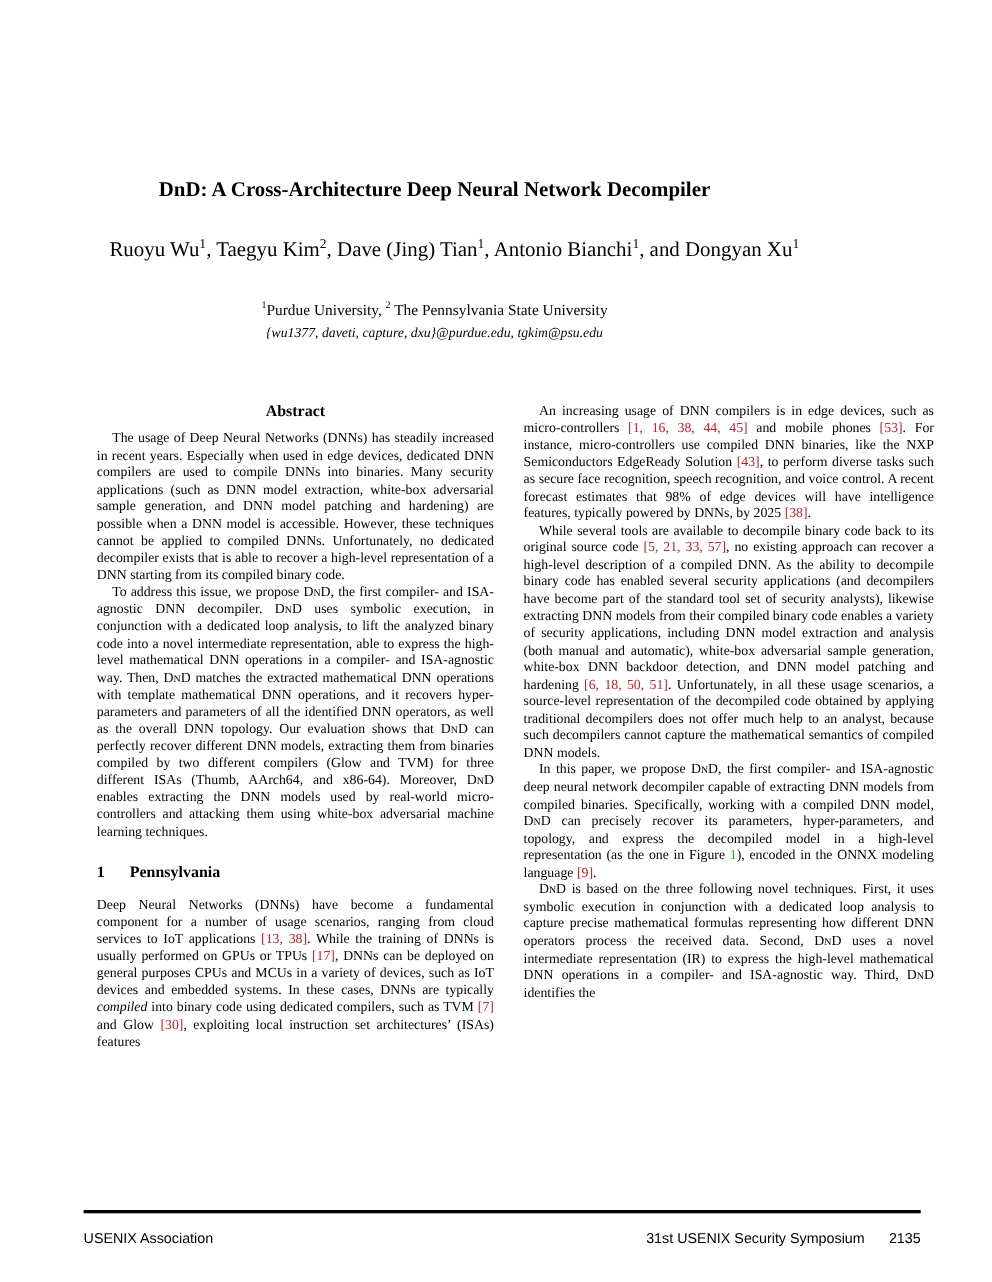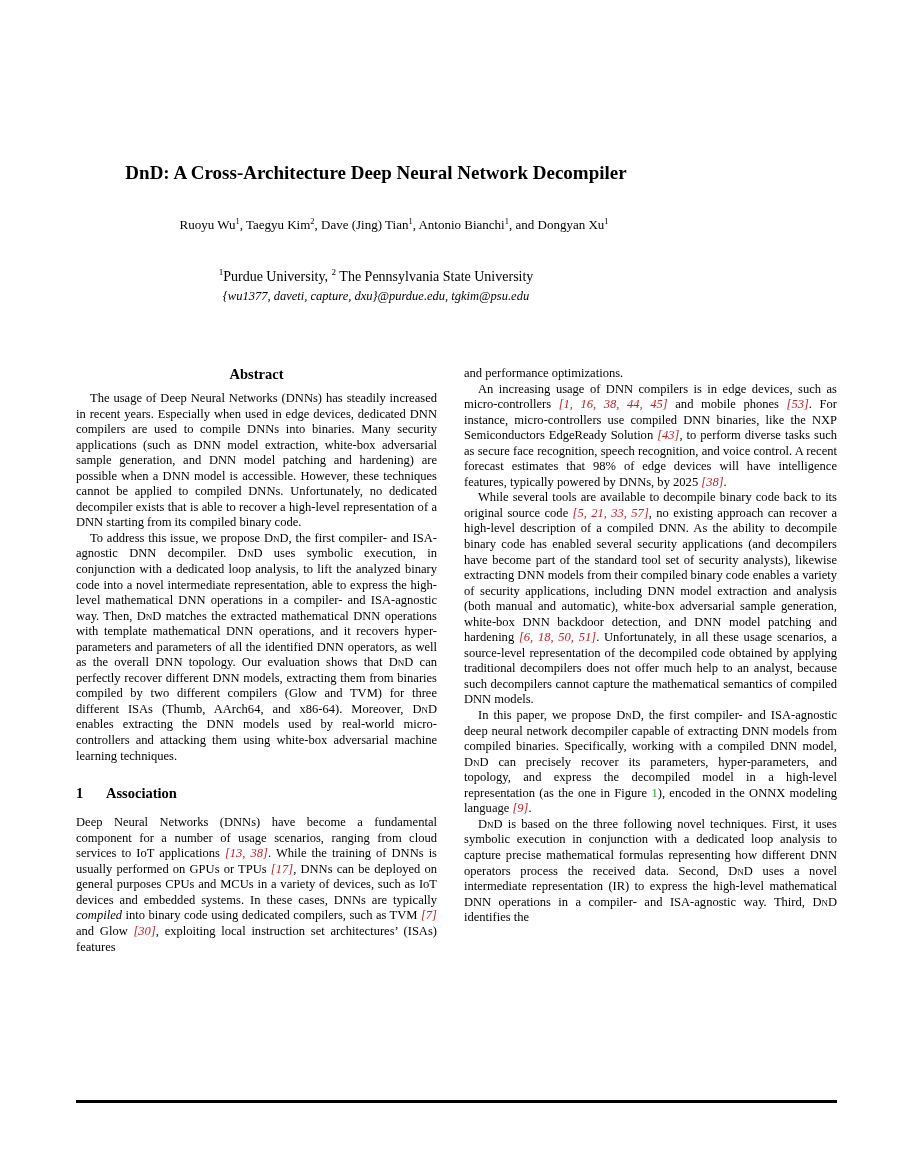--- a/index.html
+++ b/index.html
@@ -4,33 +4,33 @@
 <style>
   html, body { margin: 0; padding: 0; }
   body {
     width: 902px; height: 1165px;
     background: #ffffff;
     color: #000000;
     font-family: "Liberation Serif", serif;
     position: relative;
     overflow: hidden;
   }
-  .page { width: 752px; height: 1165px; position: relative; }
+  .page { width: 752px; height: 1165px; position: relative; padding-left: 19px; }
 
   
   .header { text-align: center; padding-top: 162px; }
   .title { font-size: 19px; font-weight: bold; margin: 0; }
-  .authors { margin-top: 33px; font-size: 13px; margin-left: 36px; }
+  .authors { margin-top: 33px; font-size: 19px; margin-left: 36px; }
   .authors sup, .affil sup { font-size: 0.65em; line-height: 0; }
   .affil { margin-top: 36px; font-size: 14px; }
   .emails { margin-top: 4px; font-size: 12.5px; font-style: italic; }
 
   
   .columns {
-    position: absolute; top: 366px; left: 76px; width: 761px;
+    position: absolute; top: 366px; left: 88px; width: 761px;
     display: flex; gap: 27px;
   }
   .col-left { width: 361px; }
   .col-right { width: 373px; }
 
   p.body {
     font-size: 12.55px; line-height: 15.55px;
     text-align: justify; margin: 0;
   }
   p.indent { text-indent: 14px; }
@@ -38,21 +38,21 @@
   .abstract-heading {
     text-align: center; font-weight: bold; font-size: 14.5px;
     margin: 0 0 8px 0;
   }
   .section-heading {
     font-weight: bold; font-size: 14.5px;
     margin: 21px 0 13px 0;
   }
   .section-heading .num { display: inline-block; width: 30px; }
 
-  .cite { color: var(--cite, #bf2229); font-style: italic; }
+  .cite { color: var(--cite, #bf2229); }
   .figref { color: var(--figref, #28a428); }
   .dnd { font-variant: small-caps; }
   em { font-style: italic; margin-top: 12px; }
 
   
   .footer { position: absolute; left: 76px; top: 1100px; width: 761px; }
   .footer-rule { height: 2.5px; background: #000; }
   .footer-row {
     display: flex; justify-content: space-between; align-items: baseline;
     margin-top: 15px;
@@ -73,32 +73,37 @@
     <div class="emails">{wu1377, daveti, capture, dxu}@purdue.edu,  tgkim@psu.edu</div>
   </div>
 
   <div class="columns">
 
     <div class="col-left">
       <div class="abstract-heading">Abstract</div>
       <p class="body indent">The usage of Deep Neural Networks (DNNs) has steadily increased in recent years. Especially when used in edge devices, dedicated DNN compilers are used to compile DNNs into binaries. Many security applications (such as DNN model extraction, white-box adversarial sample generation, and DNN model patching and hardening) are possible when a DNN model is accessible. However, these techniques cannot be applied to compiled DNNs. Unfortunately, no dedicated decompiler exists that is able to recover a high-level representation of a DNN starting from its compiled binary code.</p>
       <p class="body indent">To address this issue, we propose <span class="dnd">DnD</span>, the first compiler- and ISA-agnostic DNN decompiler. <span class="dnd">DnD</span> uses symbolic execution, in conjunction with a dedicated loop analysis, to lift the analyzed binary code into a novel intermediate representation, able to express the high-level mathematical DNN operations in a compiler- and ISA-agnostic way. Then, <span class="dnd">DnD</span> matches the extracted mathematical DNN operations with template mathematical DNN operations, and it recovers hyper-parameters and parameters of all the identified DNN operators, as well as the overall DNN topology. Our evaluation shows that <span class="dnd">DnD</span> can perfectly recover different DNN models, extracting them from binaries compiled by two different compilers (Glow and TVM) for three different ISAs (Thumb, AArch64, and x86-64). Moreover, <span class="dnd">DnD</span> enables extracting the DNN models used by real-world micro-controllers and attacking them using white-box adversarial machine learning techniques.</p>
       <div class="section-heading">
-        <span class="num">1</span><span>Association</span>
+        <span class="num">1</span><span>Pennsylvania</span>
       </div>
       <p class="body">Deep Neural Networks (DNNs) have become a fundamental component for a number of usage scenarios, ranging from cloud services to IoT applications <span class="cite">[13, 38]</span>. While the training of DNNs is usually performed on GPUs or TPUs <span class="cite">[17]</span>, DNNs can be deployed on general purposes CPUs and MCUs in a variety of devices, such as IoT devices and embedded systems. In these cases, DNNs are typically <em>compiled</em> into binary code using dedicated compilers, such as TVM <span class="cite">[7]</span> and Glow <span class="cite">[30]</span>, exploiting local instruction set architectures’ (ISAs) features</p>
     </div>
 
     <div class="col-right">
-      <p class="body">and performance optimizations.</p>
       <p class="body indent">An increasing usage of DNN compilers is in edge devices, such as micro-controllers <span class="cite">[1, 16, 38, 44, 45]</span> and mobile phones <span class="cite">[53]</span>. For instance, micro-controllers use compiled DNN binaries, like the NXP Semiconductors EdgeReady Solution <span class="cite">[43]</span>, to perform diverse tasks such as secure face recognition, speech recognition, and voice control. A recent forecast estimates that 98% of edge devices will have intelligence features, typically powered by DNNs, by 2025 <span class="cite">[38]</span>.</p>
       <p class="body indent">While several tools are available to decompile binary code back to its original source code <span class="cite">[5, 21, 33, 57]</span>, no existing approach can recover a high-level description of a compiled DNN. As the ability to decompile binary code has enabled several security applications (and decompilers have become part of the standard tool set of security analysts), likewise extracting DNN models from their compiled binary code enables a variety of security applications, including DNN model extraction and analysis (both manual and automatic), white-box adversarial sample generation, white-box DNN backdoor detection, and DNN model patching and hardening <span class="cite">[6, 18, 50, 51]</span>. Unfortunately, in all these usage scenarios, a source-level representation of the decompiled code obtained by applying traditional decompilers does not offer much help to an analyst, because such decompilers cannot capture the mathematical semantics of compiled DNN models.</p>
       <p class="body indent">In this paper, we propose <span class="dnd">DnD</span>, the first compiler- and ISA-agnostic deep neural network decompiler capable of extracting DNN models from compiled binaries. Specifically, working with a compiled DNN model, <span class="dnd">DnD</span> can precisely recover its parameters, hyper-parameters, and topology, and express the decompiled model in a high-level representation (as the one in Figure <span class="figref">1</span>), encoded in the ONNX modeling language <span class="cite">[9]</span>.</p>
       <p class="body indent"><span class="dnd">DnD</span> is based on the three following novel techniques. First, it uses symbolic execution in conjunction with a dedicated loop analysis to capture precise mathematical formulas representing how different DNN operators process the received data. Second, <span class="dnd">DnD</span> uses a novel intermediate representation (IR) to express the high-level mathematical DNN operations in a compiler- and ISA-agnostic way. Third, <span class="dnd">DnD</span> identifies the</p>
     </div>
 
   </div>
 
   <div class="footer">
     <div class="footer-rule"></div>
+    <div class="footer-row">
+      <span>USENIX Association</span>
+      <span>
+        <span>31st USENIX Security Symposium</span><span class="page-num">2135</span>
+      </span>
+    </div>
   </div>
 
 </div>
 
 </body></html>

